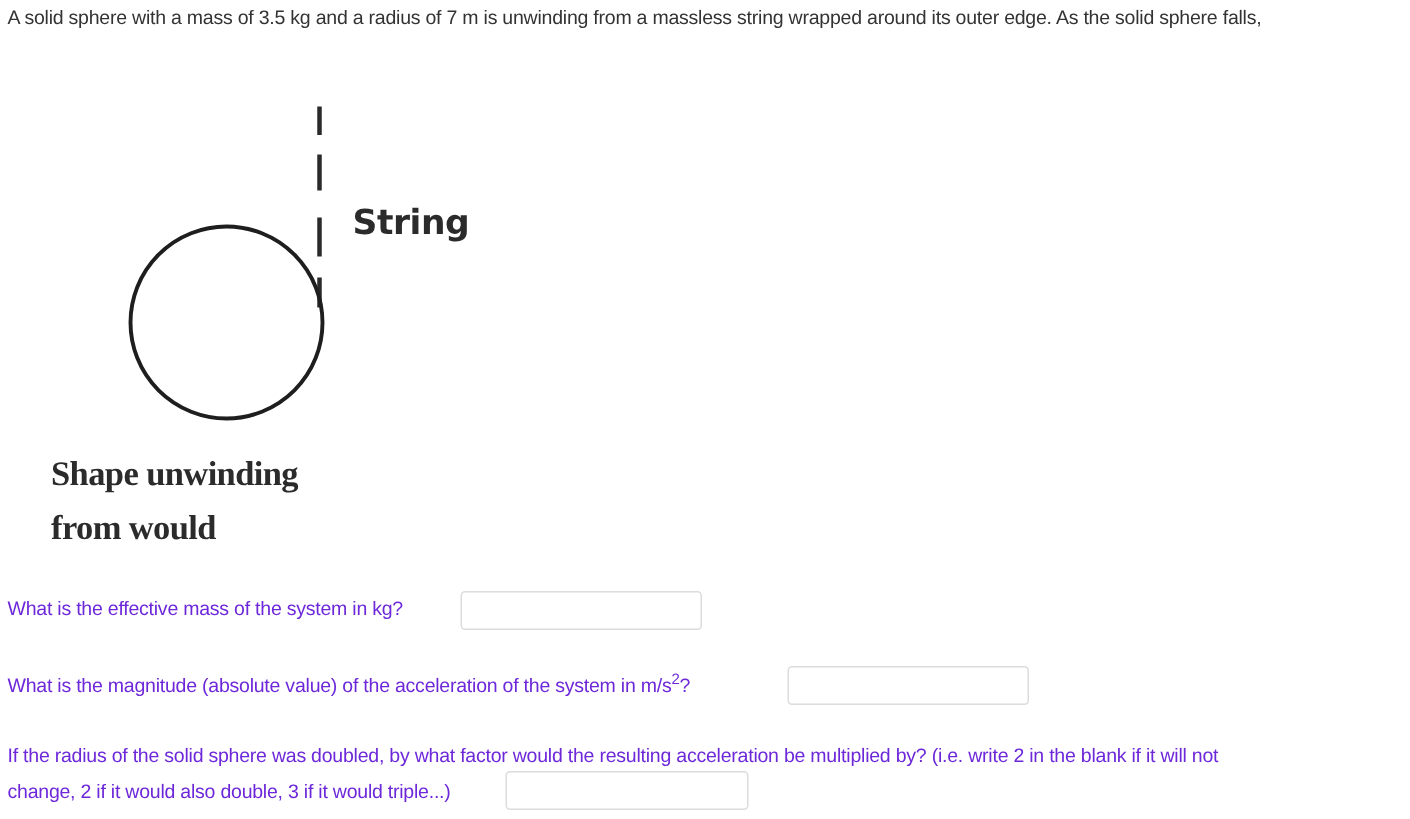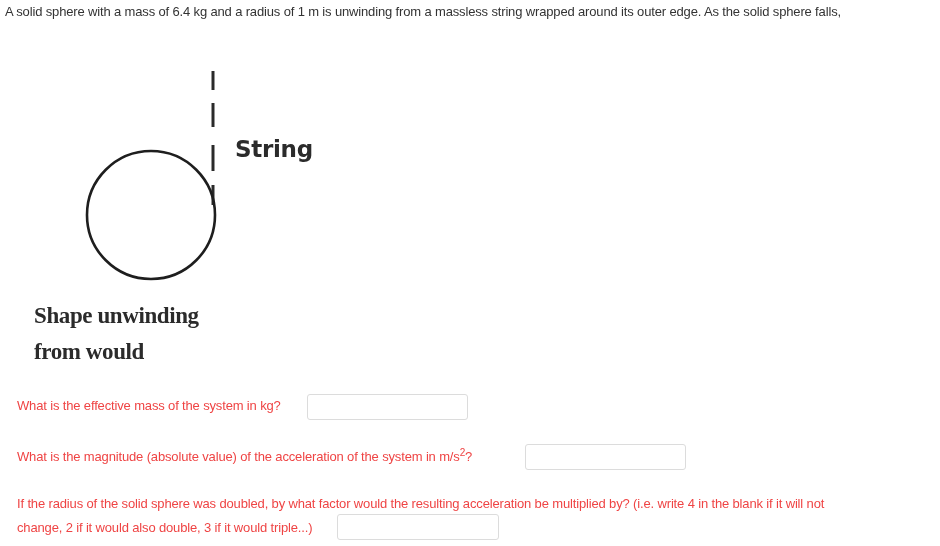--- a/index.html
+++ b/index.html
@@ -54,23 +54,23 @@
       top: 238px;
       font-family: Liberation Serif, serif;
       font-weight: bold;
       font-size: 23px;
       line-height: 36px;
       color: #2b2b2b;
       letter-spacing: -0.4px;
     }
     .question {
       position: absolute;
-      left: 17px;
+      left: 5px;
       font-size: 13px;
-      color: #ef4444;
+      color: #6d28d9;
       letter-spacing: -0.15px;
     }
     .q-text {
       display: inline;
     }
     .answer-input {
       position: absolute;
       height: 26px;
       border: 1px solid #dcdcdc;
       border-radius: 3px;
@@ -94,21 +94,21 @@
       top: 492px;
       width: 930px;
       line-height: 24px;
     }
     #q3-input { left: 337px; top: 514px; width: 162px; }
   </style>
 </head>
 <body>
 
 <div class="intro">
-  <div>A solid sphere with a mass of 6.4 kg and a radius of 1 m is unwinding from a massless string wrapped around its outer edge. As the solid sphere falls,</div>
+  <div>A solid sphere with a mass of 3.5 kg and a radius of 7 m is unwinding from a massless string wrapped around its outer edge. As the solid sphere falls,</div>
 </div>
 
 <div class="figure">
   <svg width="360" height="320" viewBox="0 60 360 320">
     <g stroke="#2a2a2a" stroke-width="3" stroke-linecap="butt">
       <line x1="213" y1="71" x2="213" y2="90"></line>
       <line x1="213" y1="103" x2="213" y2="127"></line>
       <line x1="213" y1="145" x2="213" y2="171"></line>
       <line x1="213" y1="185" x2="213" y2="205"></line>
     </g>
@@ -125,16 +125,16 @@
   <span class="q-text">What is the effective mass of the system in kg?</span>
 </div>
 <input class="answer-input" id="q1-input" type="text" value="" style="">
 
 <div class="question" id="q2">
   <span class="q-text">What is the magnitude (absolute value) of the acceleration of the system in m/s</span><sup>2</sup><span>?</span>
 </div>
 <input class="answer-input" id="q2-input" type="text" value="" style="">
 
 <div class="question" id="q3">
-  <div>If the radius of the solid sphere was doubled, by what factor would the resulting acceleration be multiplied by? (i.e. write 4 in the blank if it will not</div>
+  <div>If the radius of the solid sphere was doubled, by what factor would the resulting acceleration be multiplied by? (i.e. write 2 in the blank if it will not</div>
   <div>change, 2 if it would also double, 3 if it would triple...)</div>
 </div>
 <input class="answer-input" id="q3-input" type="text" value="" style="">
 
 </body></html>

